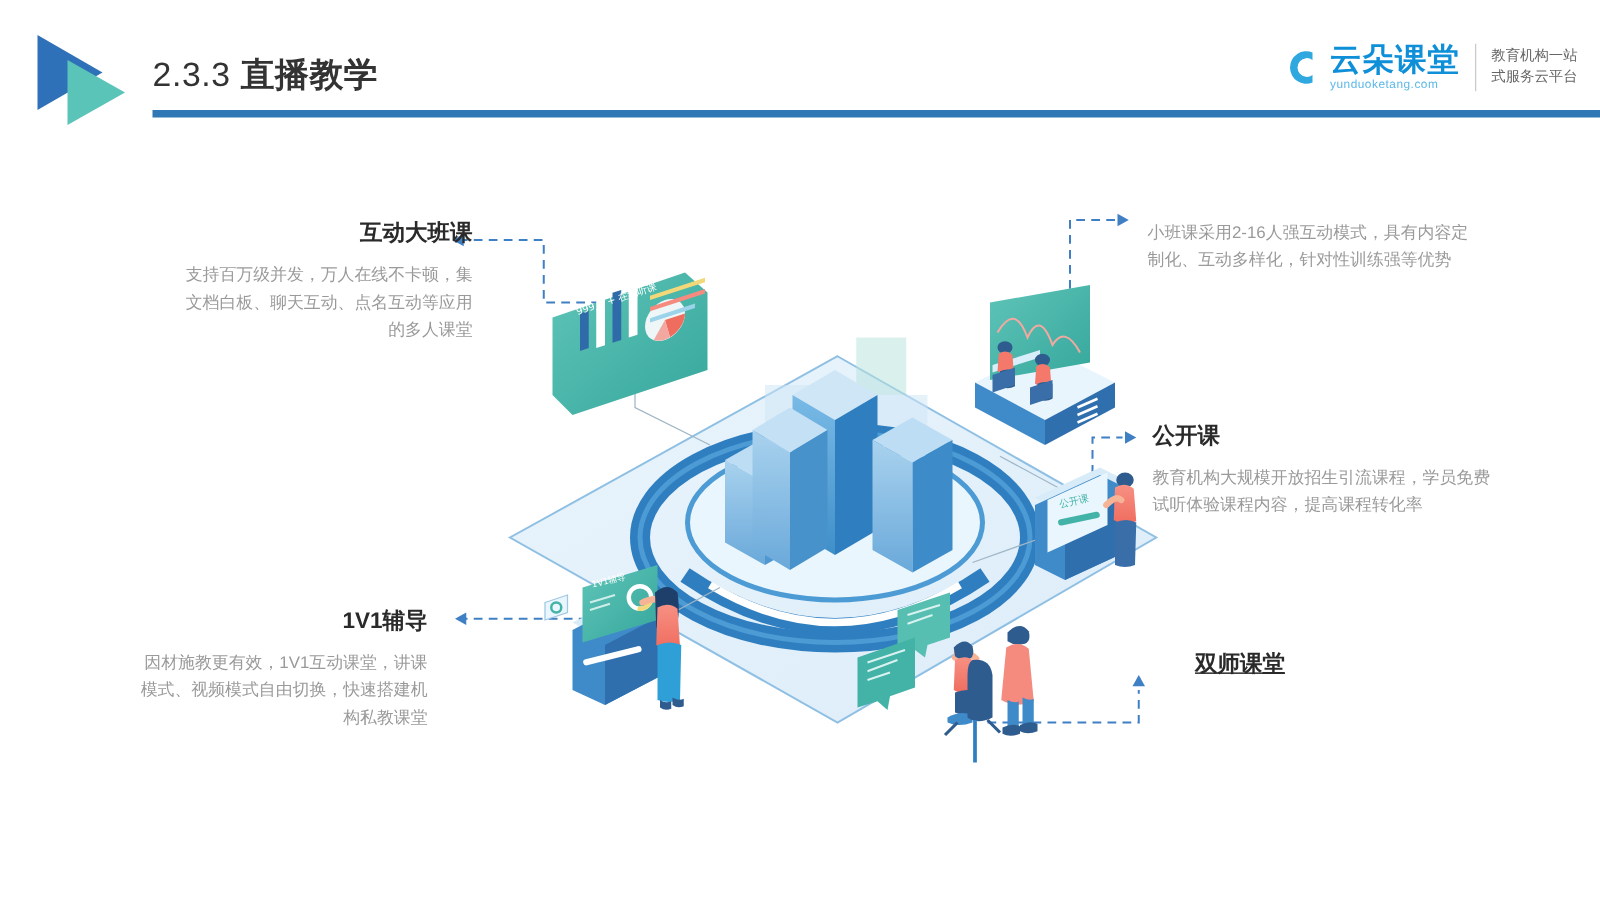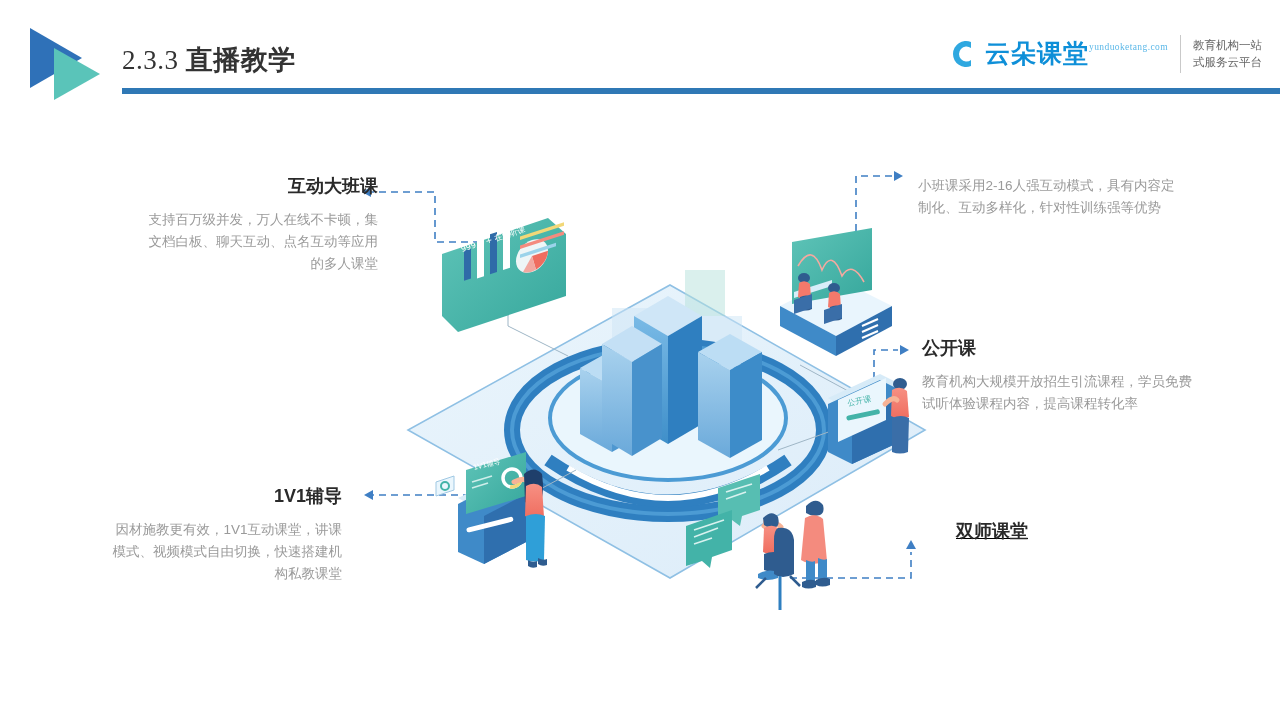--- a/index.html
+++ b/index.html
@@ -2,35 +2,35 @@
 <html><head>
 <meta charset="utf-8">
 <style>
   * { margin:0; padding:0; box-sizing:border-box; }
   body {
     width:1280px; height:720px; background:#ffffff; overflow:hidden;
     font-family:"Liberation Sans","DejaVu Sans",sans-serif;
     position:relative;
   }
   
-  #header { position:absolute; left:0; top:0; width:1280px; height:110px;font-family:Liberation Serif, serif; }
+  #header { position:absolute; left:0; top:0; width:1280px; height:110px; }
   #logo-mark { position:absolute; left:24px; top:26px; width:84px; height:76px; }
   #page-title {
     position:absolute; left:122px; top:42px;
     font-size:27px; color:#333333; letter-spacing:.5px; white-space:nowrap;
   }
   #page-title .num { font-weight:400; }
   #page-title .ttl { font-weight:bold; }
   #title-rule {
     position:absolute; left:122px; top:88px; width:1158px; height:6px;
     background:#2f78b5;
   }
   #brand { position:absolute; right:18px; top:28px; height:52px; display:flex; align-items:center; }
   #brand-cloud { width:42px; height:38px; margin-right:2px; }
-  #brand-text { display:flex; flex-direction:row; justify-content:center; }
+  #brand-text { display:flex; flex-direction:column; justify-content:center; }
   #brand-name { font-size:25px; font-weight:bold; color:#0e8fd8; letter-spacing:1px; line-height:1.05; }
   #brand-url { font-size:9.5px; color:#5cb8e8; letter-spacing:.4px; margin-top:1px; }
   #brand-divider { width:1px; height:38px; background:#c9c9c9; margin:0 12px; }
   #brand-tagline { font-size:11.5px; color:#666; line-height:1.5; white-space:nowrap; }
 
   
   .callout { position:absolute; }
   .callout .c-title { font-size:18px; font-weight:bold; color:#2a2a2a; line-height:1.2; }
   .callout .c-body { font-size:13.5px; color:#9a9a9a; line-height:1.65; margin-top:11px; }
   .callout.left { text-align:right; width:232px; }

